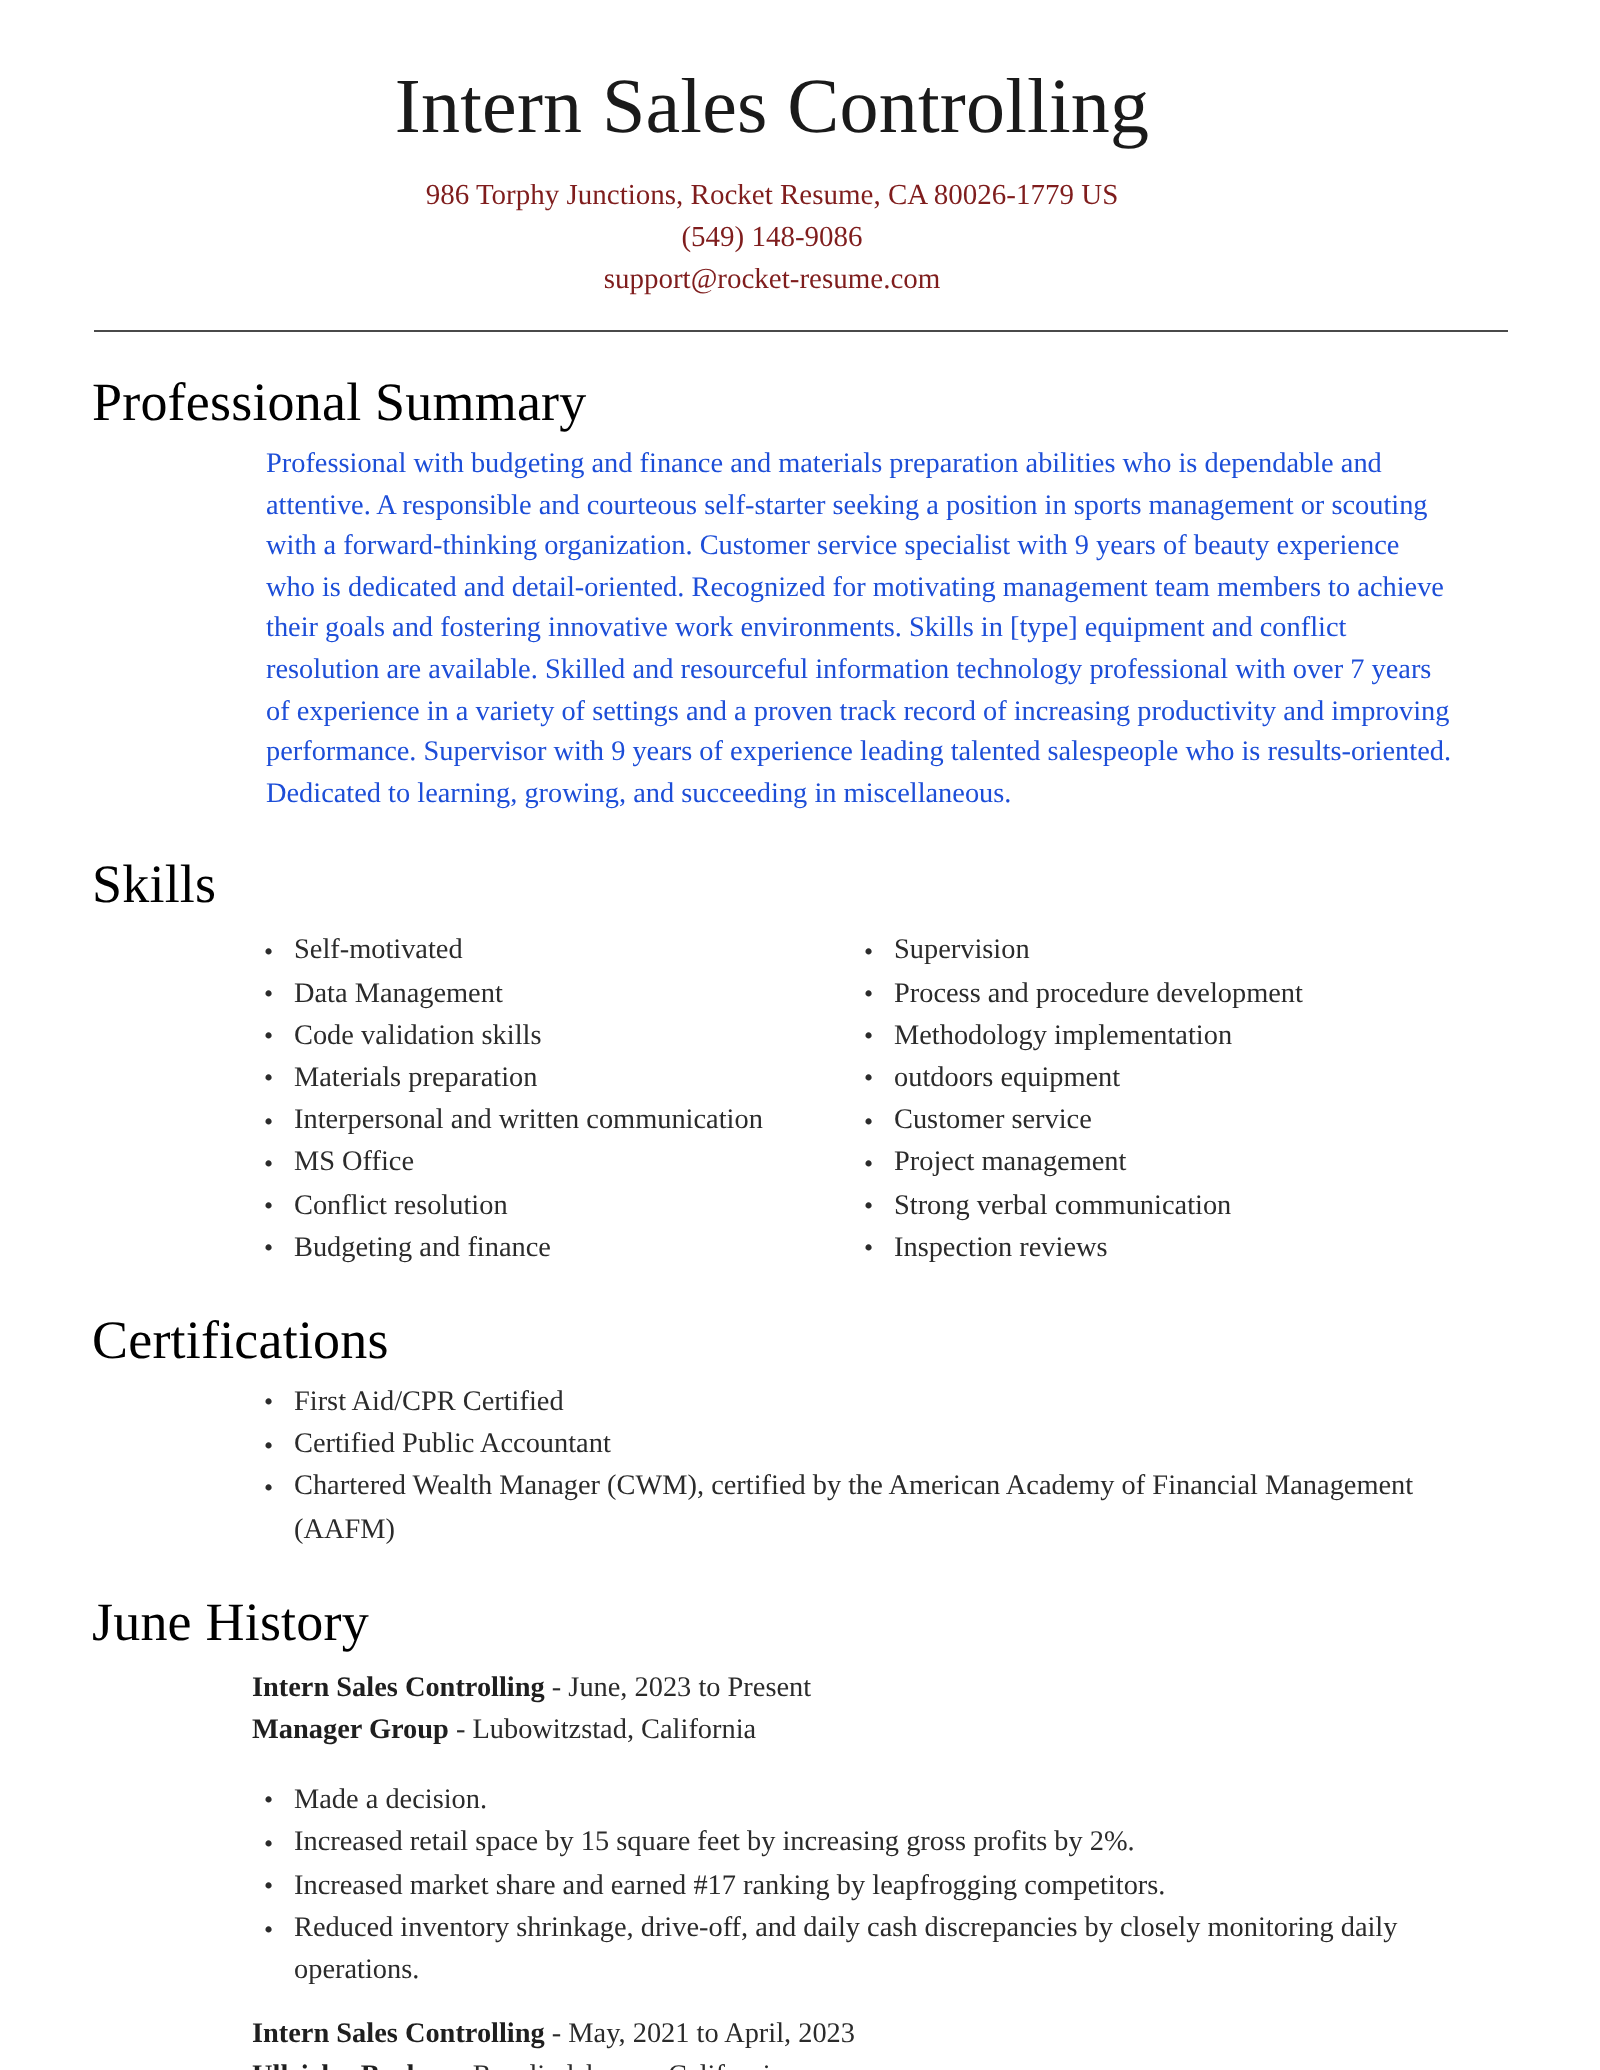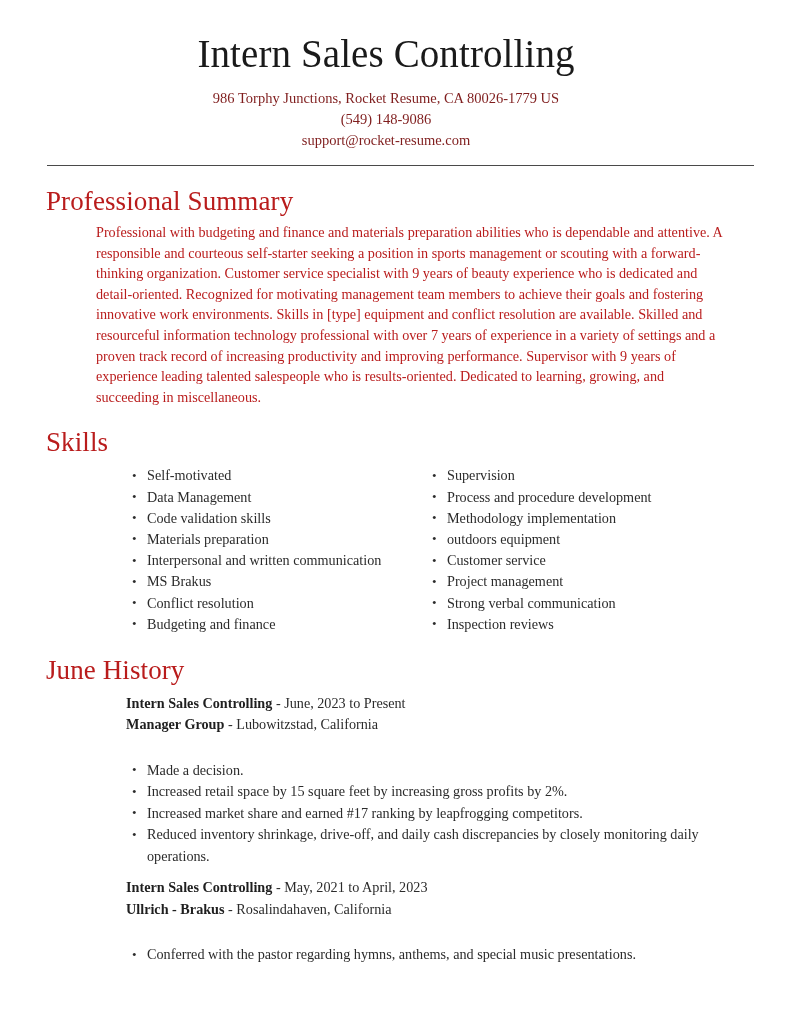--- a/index.html
+++ b/index.html
@@ -51,30 +51,30 @@
     height: 1px;
     background: #4a4a4a;
   }
 
   
   .section { margin-top: 0; }
   .section-heading {
     font-size: 27px;
     font-weight: 400;
     line-height: 34px;
-    color: #b91c1c;
+    color: #000000;
     margin: 18px 0 4px 0;
     letter-spacing: 0.1px;
   }
 
   .summary-text {
-    margin: 0 0 0 50px;
+    margin: 0 0 0 87px;
     font-size: 14.2px;
     line-height: 20.6px;
-    color: #b91c1c;
+    color: #1d4ed8;
     text-align: left;
     max-width: 662px;
   }
 
   
   ul.bullets {
     margin: 2px 0 0 0;
     padding: 0 0 0 86px;
     list-style: none;
   }
@@ -115,21 +115,21 @@
     margin: 0 0 0 80px;
     font-size: 14.2px;
     line-height: 21.5px;
     color: #2b2b2b;
   }
   .job-line .strong {
     font-weight: 700;
     color: #1f1f1f;
   }
   .job ul.bullets {
-    margin-top: 24px;
+    margin-top: 13px;
     padding-left: 86px;
   }
   .job ul.bullets li { line-height: 21.4px; }
 </style>
 </head>
 <body>
 
 <div class="page">
 
   <div class="resume-header">
@@ -148,40 +148,48 @@
   <div class="section">
     <h2 class="section-heading">Skills</h2>
     <div class="skills-columns">
       <div class="skills-col left">
         <ul class="bullets">
             <li>Self-motivated</li>
             <li>Data Management</li>
             <li>Code validation skills</li>
             <li>Materials preparation</li>
             <li>Interpersonal and written communication</li>
-            <li>MS Brakus</li>
+            <li>MS Office</li>
             <li>Conflict resolution</li>
             <li>Budgeting and finance</li>
           </ul>
       </div>
       <div class="skills-col right">
         <ul class="bullets">
             <li>Supervision</li>
             <li>Process and procedure development</li>
             <li>Methodology implementation</li>
             <li>outdoors equipment</li>
             <li>Customer service</li>
             <li>Project management</li>
             <li>Strong verbal communication</li>
             <li>Inspection reviews</li>
           </ul>
       </div>
     </div>
   </div>
 
+  <div class="section">
+    <h2 class="section-heading">Certifications</h2>
+    <ul class="bullets">
+        <li>First Aid/CPR Certified</li>
+        <li>Certified Public Accountant</li>
+        <li>Chartered Wealth Manager (CWM), certified by the American Academy of Financial Management (AAFM)</li>
+      </ul>
+  </div>
 
   <div class="section">
     <h2 class="section-heading">June History</h2>
     <div>
         <div class="job">
           <p class="job-line"><span class="strong">Intern Sales Controlling</span><span> - June, 2023 to Present</span></p>
           <p class="job-line"><span class="strong">Manager Group</span><span> - Lubowitzstad, California</span></p>
           <ul class="bullets">
             <li>Made a decision.</li>
             <li>Increased retail space by 15 square feet by increasing gross profits by 2%.</li>

